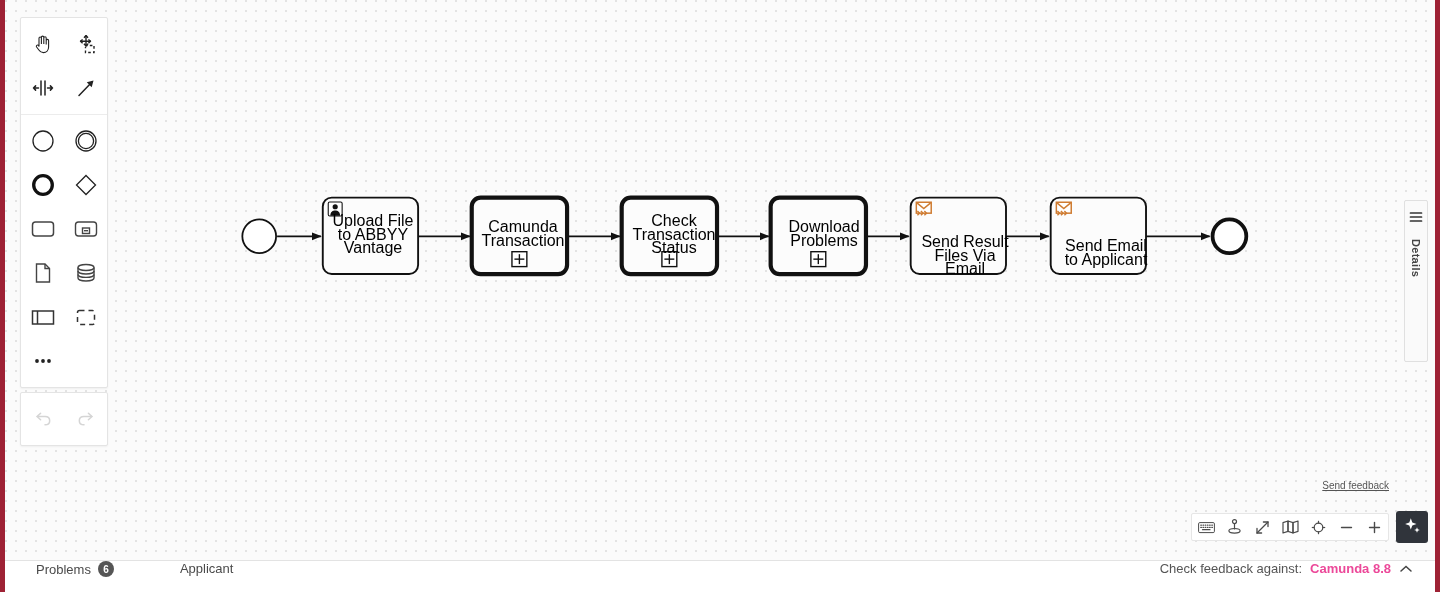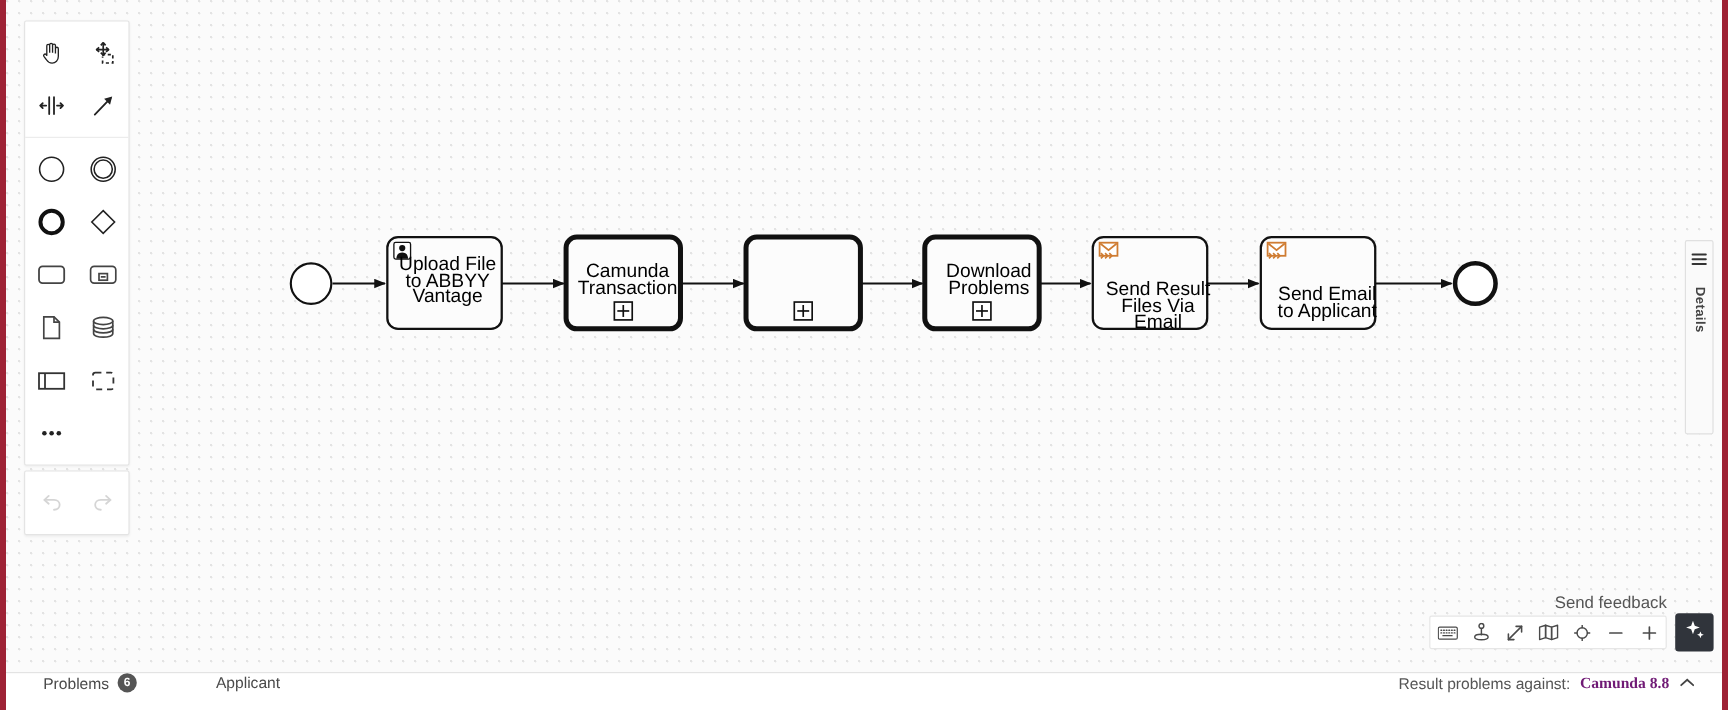--- a/index.html
+++ b/index.html
@@ -77,22 +77,22 @@
   }
   #details-panel .dp-label {
     writing-mode: vertical-rl;
     font-size: 11px; font-weight: bold;
     color: #444; letter-spacing: .3px;
     margin-top: 12px;
   }
 
   
   #send-feedback {
-    position: absolute; right: 46px; top: 494px;
-    font-size: 14px; color: #555; cursor: pointer;
+    position: absolute; right: 46px; top: 480px;
+    font-size: 10px; color: #555; cursor: pointer; text-decoration: underline;
   }
   #zoom-bar {
     position: absolute; right: 46px; top: 513px;
     display: flex; align-items: center; gap: 0;
     background: #fff;
     border: 1px solid #e6e6e6;
     border-radius: 2px;
     height: 28px;
   }
   .zb-btn {
@@ -124,21 +124,21 @@
     display: inline-flex; align-items: center; justify-content: center;
     min-width: 16px; height: 16px; padding: 0 4px;
     background: #555; color: #fff;
     border-radius: 8px; font-size: 10px; font-weight: bold;
   }
   #sb-right {
     margin-left: auto; display: flex; align-items: center;
     gap: 8px; padding-right: 22px;
   }
   #sb-right .label { color: #555; }
-  #sb-right .value { font-weight: bold; color: #701a75; font-family: Liberation Serif, serif; }
+  #sb-right .value { font-weight: bold; color: #ec4899; }
   #sb-right .caret { cursor: pointer; display:flex; }
 </style>
 </head>
 <body>
 
 <div id="app">
 
   <div id="canvas">
 
     <svg id="diagram" viewBox="0 0 1440 560" xmlns="http://www.w3.org/2000/svg">
@@ -220,20 +220,21 @@
             <path d="M8.8,9.5 L11,11.7 L8.8,13.9"></path>
           </g>
         </g>
       </g>
 
       <circle cx="1233" cy="236" r="17" fill="#fff" stroke="#111" stroke-width="3.8"></circle>
     </svg>
 
     <div class="shape-label" style="left:324px; top:214px; width:88px;">Upload File to ABBYY Vantage</div>
     <div class="shape-label" style="left:474px; top:220px; width:88px;">Camunda Transaction</div>
+    <div class="shape-label" style="left:625px; top:214px; width:88px;">Check Transaction Status</div>
     <div class="shape-label" style="left:775px; top:220px; width:88px;">Download Problems</div>
     <div class="shape-label" style="left:916px; top:235px; width:88px;">Send Result Files Via Email</div>
     <div class="shape-label" style="left:1057px; top:239px; width:88px;">Send Email to Applicant</div>
 
     <div id="palette">
 
       <div class="pal-group">
         <div class="pal-row">
           <div class="pal-cell">
             <svg width="22" height="22" viewBox="0 0 22 22" fill="none" stroke="#222" stroke-width="1.1">
@@ -457,21 +458,21 @@
 
   <div id="status-bar">
     <div class="sb-tab">
       <span>Problems</span>
       <span class="badge">6</span>
     </div>
     <div class="sb-tab" style="margin-left:34px;">
       <span>Applicant</span>
     </div>
     <div id="sb-right">
-      <span class="label">Result problems against:</span>
+      <span class="label">Check feedback against:</span>
       <span class="value">Camunda 8.8</span>
       <span class="caret">
         <svg width="14" height="10" viewBox="0 0 14 10" fill="none" stroke="#444" stroke-width="1.5" stroke-linecap="round">
           <path d="M2,7 L7,2.5 L12,7"></path>
         </svg>
       </span>
     </div>
   </div>
 </div>
 

